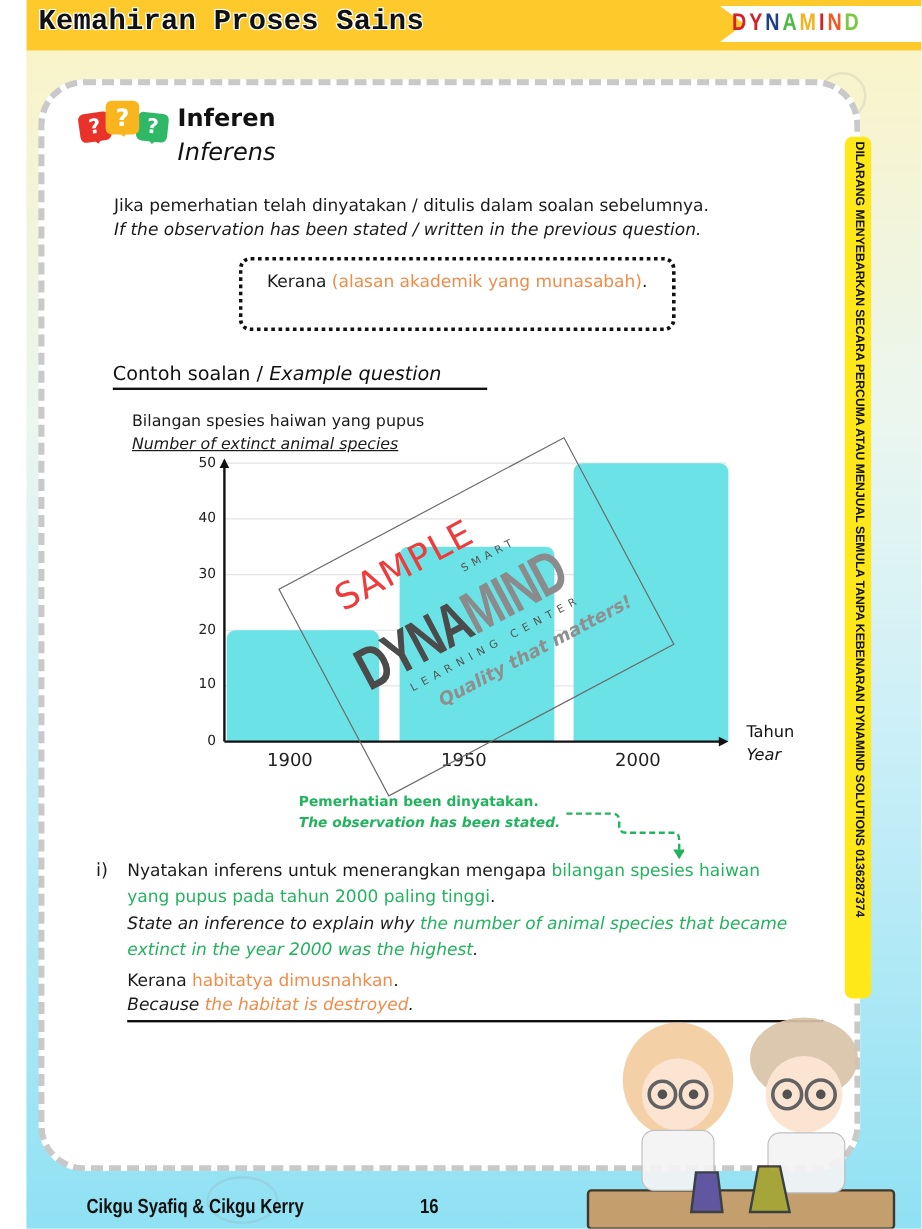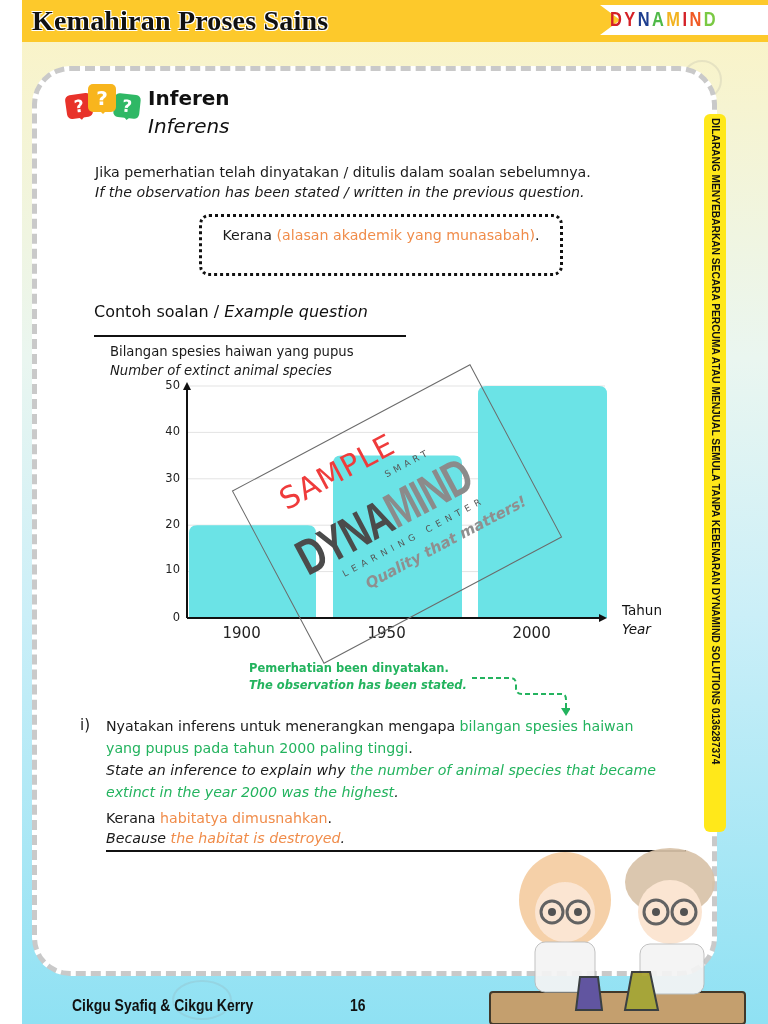--- a/index.html
+++ b/index.html
@@ -10,22 +10,22 @@
     position: absolute; left: 22px; top: 0; width: 746px; height: 1024px;
     background: linear-gradient(180deg, #fbf3c4 0%, #eaf6f0 35%, #cbeff8 60%, #8fe1f3 100%);
     overflow: hidden;
   }
   .doodle { position: absolute; border: 2px solid rgba(150,150,150,0.18); border-radius: 50%; }
 
   .header {
     position: absolute; left: 0; top: 0; width: 746px; height: 42px; background: #fdc92b;
   }
   .header-title {
-    position: absolute; left: 10px; top: 5px; font-family: Liberation Serif, serif;
-    font-weight: bold; font-size: 28px; color: #111; letter-spacing: 0.2px;
+    position: absolute; left: 10px; top: 5px; font-family: Liberation Mono, monospace;
+    font-weight: bold; font-size: 24px; color: #111; letter-spacing: 0.2px;
     text-shadow: -1px -1px 0 #fff, 1px -1px 0 #fff, -1px 1px 0 #fff, 1px 1px 0 #fff;
   }
   .brand-ribbon {
     position: absolute; left: 578px; top: 5px; width: 168px; height: 30px; background: #ffffff;
     clip-path: polygon(0 0, 100% 0, 100% 100%, 0 100%, 12% 50%);
   }
   .brand-text {
     position: absolute; left: 610px; top: 8px; font-family: "Liberation Sans", sans-serif;
     font-weight: bold; font-size: 20px; letter-spacing: 3px; transform: scaleX(0.82); transform-origin: left;
   }
@@ -70,24 +70,24 @@
   .template-box {
     position: absolute; left: 199px; top: 214px; width: 364px; height: 62px;
     border: 3px dotted #111; border-radius: 10px; text-align: center; font-size: 14.2px;
     padding-top: 8px; line-height: 20px;
   }
   .orange { color: #f08c4a; }
   .green { color: #23b35e; margin-top: 28px; }
 
   .example-heading {
     position: absolute; left: 94px; top: 302px; width: 312px; font-size: 16px; color: #111;
-    border-bottom: 2px solid #111; padding-bottom: 14px;
+    border-bottom: 2px solid #111; padding-bottom: 2px;
   }
   .ylabel-ms { position: absolute; left: 110px; top: 344px; font-size: 13.2px; color: #1a1a1a; }
-  .ylabel-en { position: absolute; left: 110px; top: 363px; font-size: 13.2px; font-style: italic; color: #1a1a1a; }
+  .ylabel-en { position: absolute; left: 110px; top: 363px; font-size: 13.2px; font-style: italic; color: #1a1a1a; text-decoration: underline; }
 
   .chart { position: absolute; left: 150px; top: 376px; width: 520px; height: 270px; }
   .chart svg { position: absolute; left: 0; top: 0; }
   .ytick { position: absolute; width: 30px; text-align: right; font-size: 11.5px; color: #222; }
   .xtick { position: absolute; width: 60px; text-align: left; font-size: 15px; color: #222; }
   .xlabel-ms { position: absolute; left: 472px; top: 226px; font-size: 13.5px; color: #111; }
   .xlabel-en { position: absolute; left: 472px; top: 245px; font-size: 13.5px; font-style: italic; color: #111; }
 
   .watermark {
     position: absolute; left: 262px; top: 416px; width: 270px; height: 196px;

